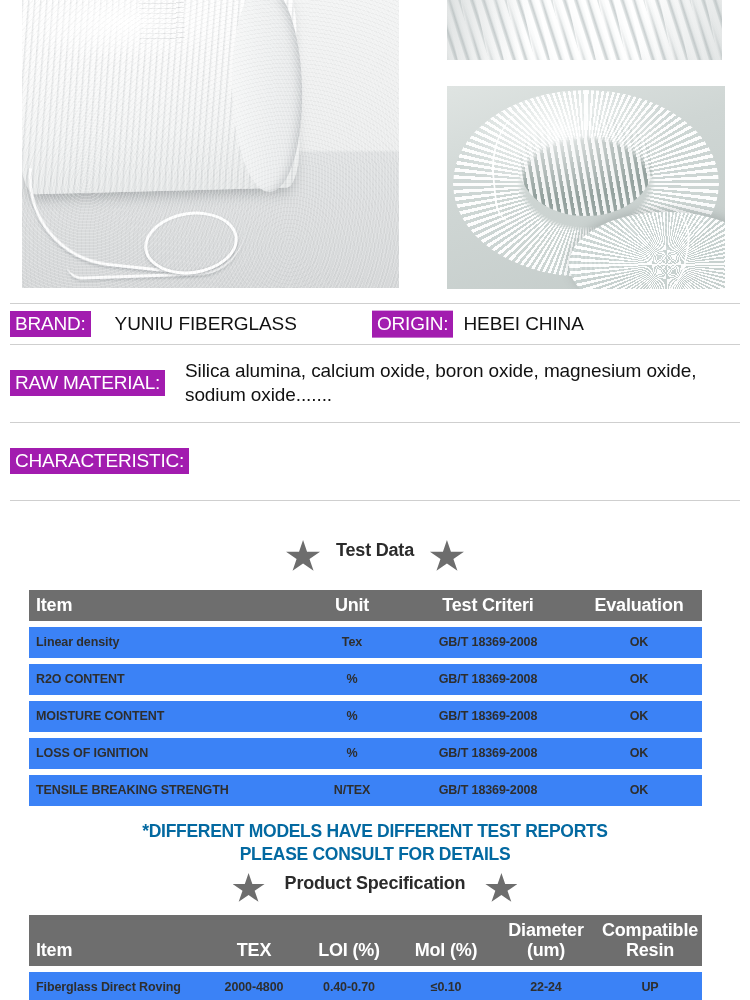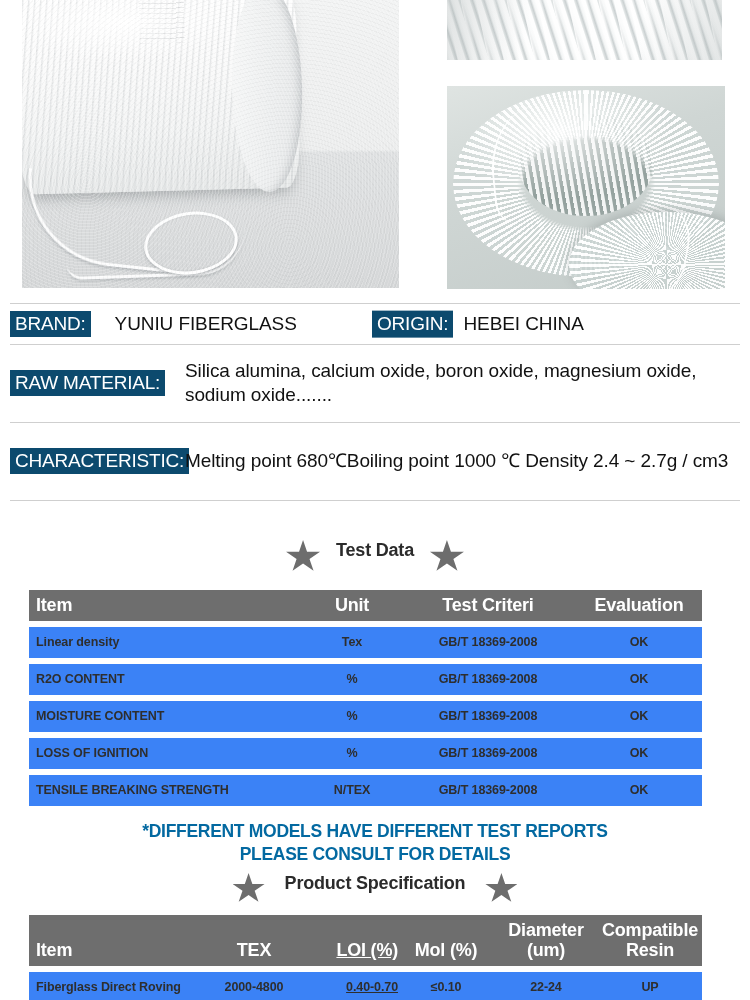--- a/index.html
+++ b/index.html
@@ -177,21 +177,21 @@
     position: relative;
     border-top: 1px solid #cfcfcf;
     margin: 0 10px 0 10px;
     padding: 0;
     display: flex;
     align-items: center;
   }
   .info-row:last-child { border-bottom: 1px solid #cfcfcf; }
   .tag {
     display: inline-block;
-    background: #0c4a6e;
+    background: #a21caf;
     color: #ffffff;
     font-size: 19px;
     line-height: 1.25;
     padding: 1px 5px 2px 5px;
     white-space: nowrap;
     letter-spacing: -0.2px;
   }
   .info-value {
     font-size: 19px;
     line-height: 1.28;
@@ -261,21 +261,21 @@
   #table-test th.c-item, #table-test td.c-item { text-align: left; padding-left: 7px; width: 268px; }
   #table-test th.c-unit, #table-test td.c-unit { text-align: center; width: 96px; }
   #table-test th.c-crit, #table-test td.c-crit { text-align: center; width: 176px; }
   #table-test th.c-eval, #table-test td.c-eval { text-align: center; width: 126px; }
   #table-test td.c-unit, #table-test td.c-crit, #table-test td.c-eval { font-weight: bold; }
 
   #table-spec { top: 915px; }
   #table-spec th { vertical-align: bottom; padding-bottom: 6px; }
   #table-spec th.s-item, #table-spec td.s-item { text-align: left; padding-left: 7px; width: 172px; }
   #table-spec th.s-tex, #table-spec td.s-tex { text-align: center; width: 92px; }
-  #table-spec th.s-loi, #table-spec td.s-loi { text-align: right; width: 98px; text-decoration: underline; }
+  #table-spec th.s-loi, #table-spec td.s-loi { text-align: center; width: 98px; }
   #table-spec th.s-mol, #table-spec td.s-mol { text-align: center; width: 96px; }
   #table-spec th.s-dia, #table-spec td.s-dia { text-align: center; width: 104px; }
   #table-spec th.s-res, #table-spec td.s-res { text-align: center; width: 104px; }
   #table-spec td { font-size: 12.5px; }
 
   
   #note {
     position: absolute; left: 0; top: 820px; width: 750px;
     text-align: center;
     font-size: 17.5px;
@@ -342,21 +342,20 @@
     <div class="info-label-col">
       <span class="tag">RAW MATERIAL:</span>
     </div>
     <div class="info-value-col info-value">Silica alumina, calcium oxide, boron oxide, magnesium oxide, sodium oxide.......</div>
   </div>
 
   <div class="info-row" id="row-char">
     <div class="info-label-col">
       <span class="tag">CHARACTERISTIC:</span>
     </div>
-    <div class="info-value-col info-value">Melting point 680℃Boiling point 1000 ℃ Density 2.4 ~ 2.7g / cm3</div>
   </div>
 
 </div>
 
 <div id="title-testdata">
   <div class="section-title">
     <span class="star"></span>
     <span>Test Data</span>
     <span class="star"></span>
   </div>

